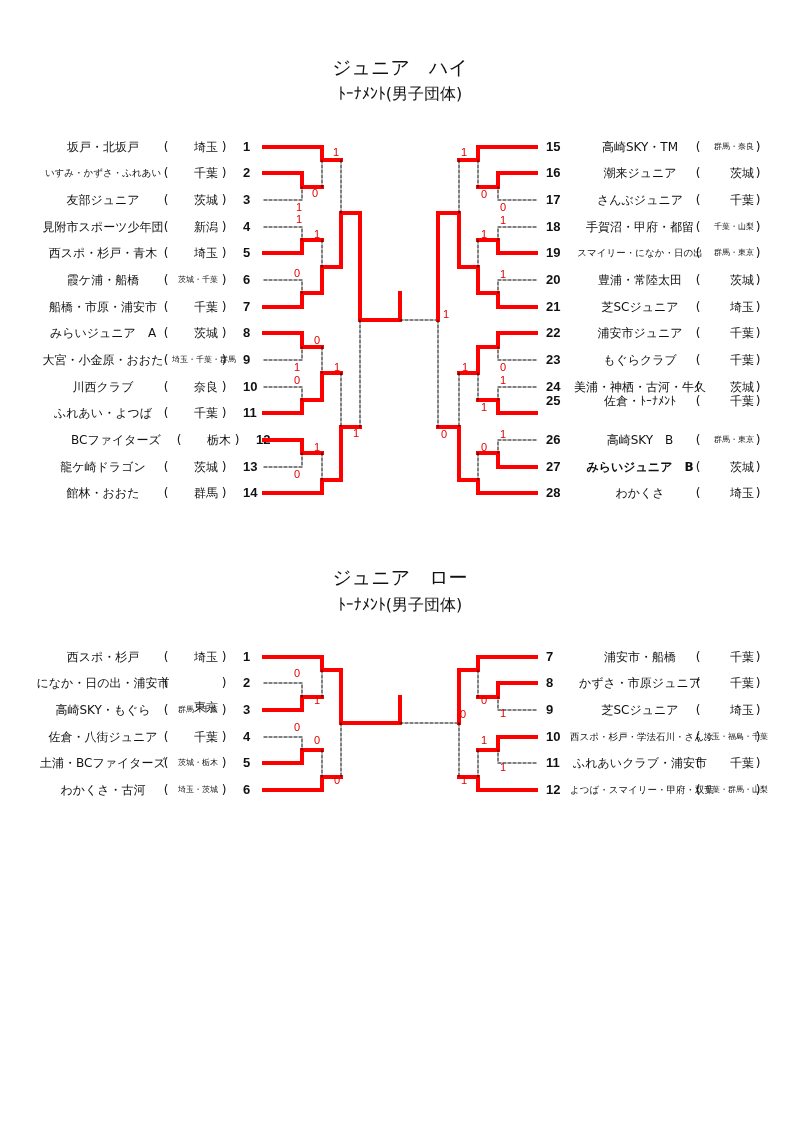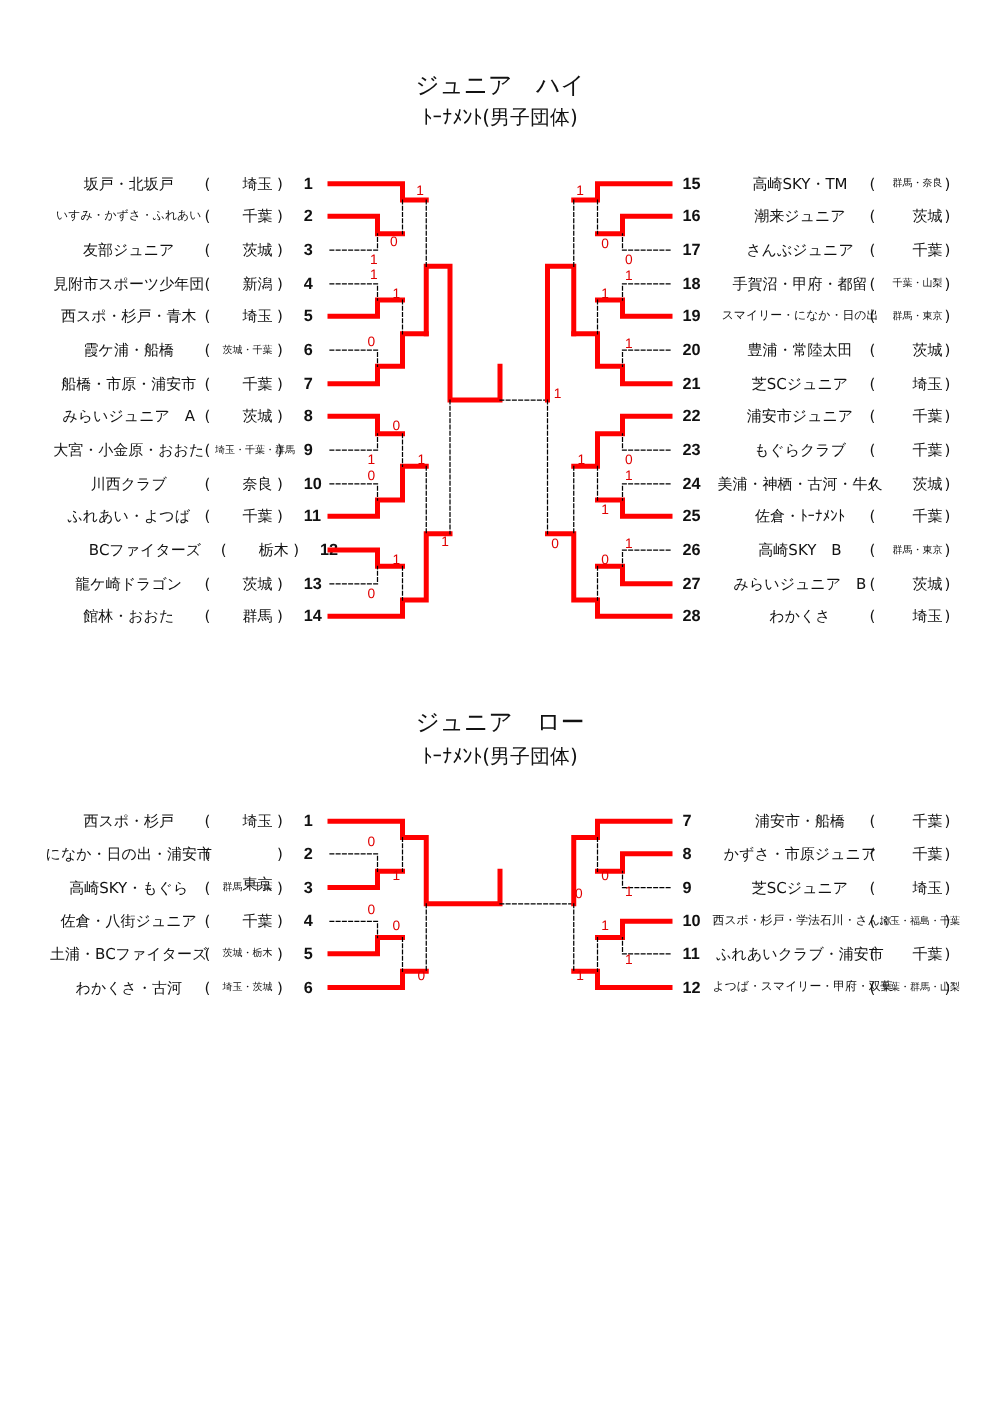--- a/index.html
+++ b/index.html
@@ -187,37 +187,37 @@
       <span class="pref" style="left:704px;width:50px;">千葉</span>
       <span class="paren" style="left:752px;width:12px;">)</span>
     </div>
     <div class="row" style="top:377px;left:0;width:800px;">
       <span class="seed" style="left:546px;">24</span>
       <span class="team" style="left:570px;width:140px;">美浦・神栖・古河・牛久</span>
       <span class="paren" style="left:692px;width:12px;">(</span>
       <span class="pref" style="left:704px;width:50px;">茨城</span>
       <span class="paren" style="left:752px;width:12px;">)</span>
     </div>
-    <div class="row" style="top:403px;left:0;width:800px;">
+    <div class="row" style="top:391px;left:0;width:800px;">
       <span class="seed" style="left:546px;">25</span>
       <span class="team" style="left:570px;width:140px;">佐倉・ﾄｰﾅﾒﾝﾄ</span>
       <span class="paren" style="left:692px;width:12px;">(</span>
       <span class="pref" style="left:704px;width:50px;">千葉</span>
       <span class="paren" style="left:752px;width:12px;">)</span>
     </div>
     <div class="row" style="top:430px;left:0;width:800px;">
       <span class="seed" style="left:546px;">26</span>
       <span class="team" style="left:570px;width:140px;">高崎SKY　B</span>
       <span class="paren" style="left:692px;width:12px;">(</span>
       <span class="pref small" style="left:704px;width:50px;">群馬・東京</span>
       <span class="paren" style="left:752px;width:12px;">)</span>
     </div>
     <div class="row" style="top:457px;left:0;width:800px;">
       <span class="seed" style="left:546px;">27</span>
-      <span class="team" style="left:570px;width:140px;">みらいジュニア　B</span>
+      <span class="team" style="left:570px;width:140px;font-weight:bold;">みらいジュニア　B</span>
       <span class="paren" style="left:692px;width:12px;">(</span>
       <span class="pref" style="left:704px;width:50px;">茨城</span>
       <span class="paren" style="left:752px;width:12px;">)</span>
     </div>
     <div class="row" style="top:483px;left:0;width:800px;">
       <span class="seed" style="left:546px;">28</span>
       <span class="team" style="left:570px;width:140px;">わかくさ</span>
       <span class="paren" style="left:692px;width:12px;">(</span>
       <span class="pref" style="left:704px;width:50px;">埼玉</span>
       <span class="paren" style="left:752px;width:12px;">)</span>

